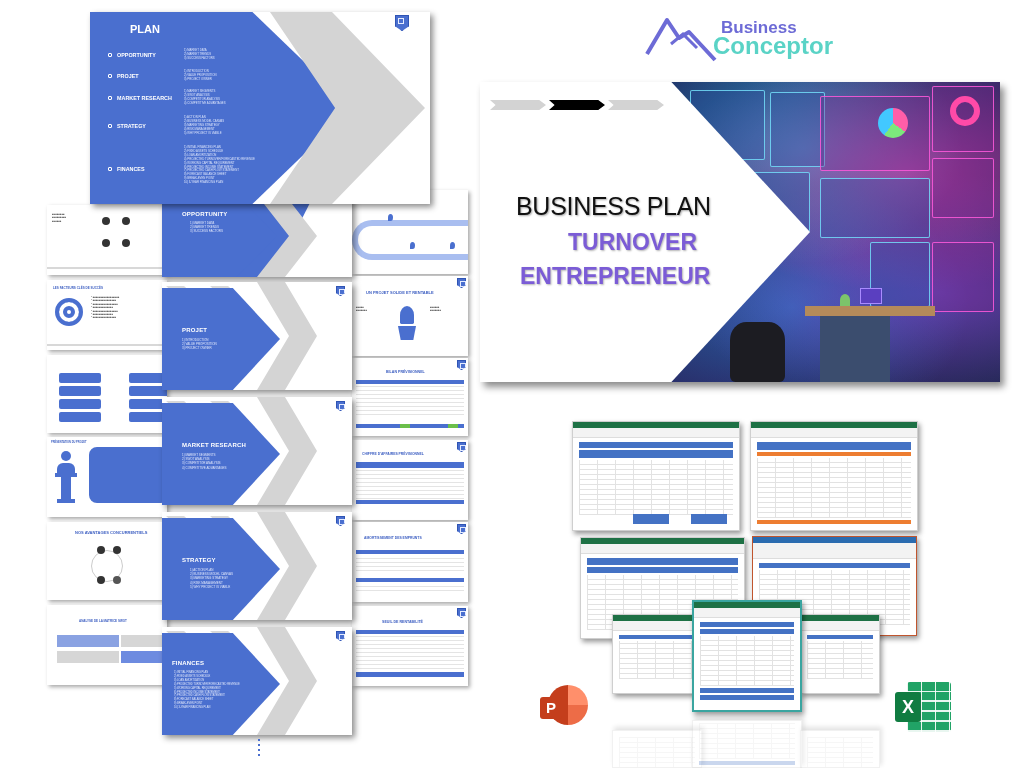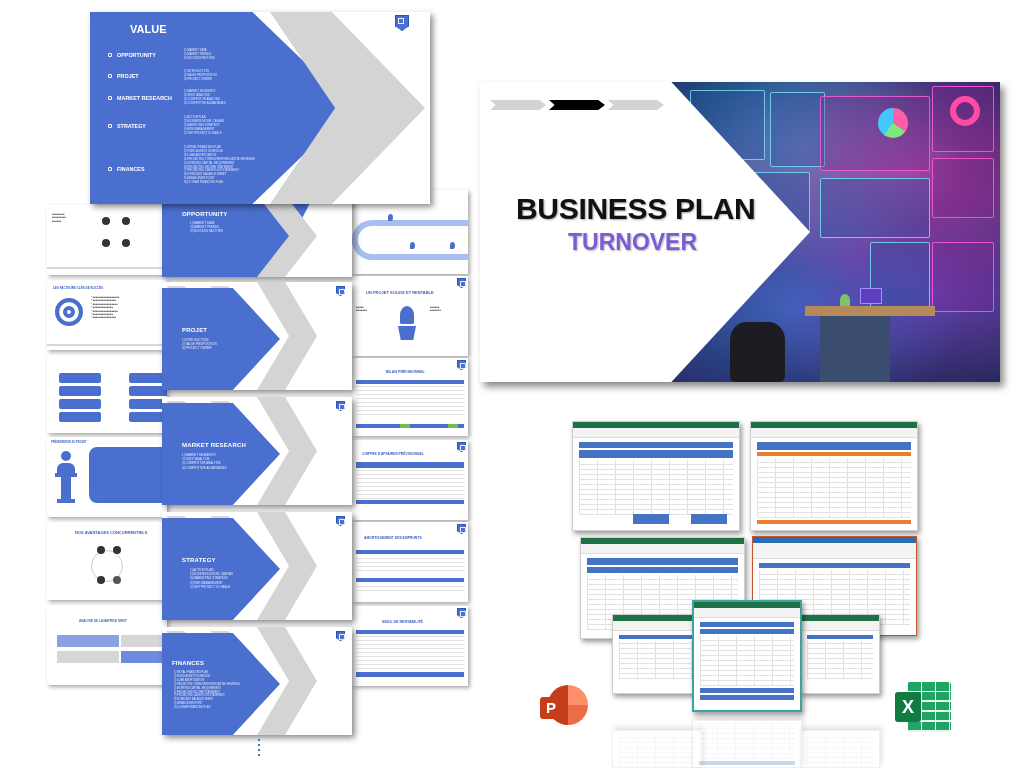--- a/index.html
+++ b/index.html
@@ -39,21 +39,21 @@
   #cover .panel.p { border-color: rgba(255,90,220,0.85); background: rgba(120,40,140,0.35); }
   #cover .pie { position: absolute; border-radius: 50%; background: conic-gradient(#ff5ea8 0 35%, #7ce87c 35% 60%, #42c8ff 60% 100%); }
   #cover .ring { position: absolute; border-radius: 50%; border: 6px solid #ff4aa8; }
   #cover .desk { position: absolute; left: 325px; top: 224px; width: 130px; height: 10px; background: #b48a5a; }
   #cover .desk-base { position: absolute; left: 340px; top: 234px; width: 70px; height: 66px; background: #3b4d6e; }
   #cover .chair { position: absolute; left: 250px; top: 240px; width: 55px; height: 60px; background: #1c1c22; border-radius: 30% 30% 10% 10%; }
   #cover .white { position: absolute; left: 0; top: 0; width: 330px; height: 300px; background: #ffffff; clip-path: polygon(0 0, 58% 0, 100% 50%, 58% 100%, 0 100%); }
   #cover .arrows { position: absolute; left: 10px; top: 18px; display: flex; gap: 3px; }
   #cover .arrows span { width: 56px; height: 10px; background: #d3d3d3; clip-path: polygon(0 0, 88% 0, 100% 50%, 88% 100%, 0 100%, 10% 50%); }
   #cover .arrows span.on { background: #000000; }
-  #cover .t1 { position: absolute; left: 36px; top: 110px; font-size: 30px; font-weight: bold; color: #111; letter-spacing: -0.3px; text-shadow: 1px 1px 2px rgba(0,0,0,0.35); }
+  #cover .t1 { position: absolute; left: 36px; top: 110px; font-size: 25px; font-weight: normal; color: #111; letter-spacing: -0.3px; text-shadow: 1px 1px 2px rgba(0,0,0,0.35); }
   #cover .t2 { position: absolute; left: 88px; top: 147px; font-size: 23px; font-weight: bold; color: #7b5cd6; text-shadow: 1px 1px 2px rgba(0,0,0,0.3); }
   #cover .t3 { position: absolute; left: 40px; top: 181px; font-size: 23px; font-weight: bold; color: #7b5cd6; text-shadow: 1px 1px 2px rgba(0,0,0,0.3); }
 
   
   #logo { position: absolute; left: 645px; top: 14px; width: 210px; height: 48px; }
   #logo .b { position: absolute; left: 76px; top: 4px; font-size: 17px; font-weight: bold; color: #6d6bd6; }
   #logo .c { position: absolute; left: 68px; top: 18px; font-size: 24px; font-weight: bold; color: #5ad3c6; }
 
   
   .xl { position: absolute; background: #ffffff; box-shadow: 2px 3px 5px rgba(0,0,0,0.4); overflow: hidden; border: 1px solid #cfcfcf; }
@@ -283,21 +283,21 @@
   <div class="slide" id="plan" style="left:90px;top:12px;width:340px;height:192px;">
     <div class="prog" style="left:4px;top:3px;">
         <span class="on" style="width:34px"></span>
         <span class="on" style="width:34px"></span>
         <span class="on" style="width:34px"></span>
         <span class="on" style="width:34px"></span>
       </div>
     <div class="sec-blue" style="width:262px;clip-path:polygon(0 0,62% 0,100% 50%,62% 100%,0 100%);"></div>
     <div class="sec-gray" style="left:180px;width:155px;clip-path:polygon(0 0,40% 0,100% 50%,40% 100%,0 100%,42% 50%);"></div>
     <div class="badge" style="left:305px;top:3px;width:14px;height:16px;"></div>
-    <div class="plan-title">VALUE</div>
+    <div class="plan-title">PLAN</div>
 
     <div class="row" style="top:40px;">
         <span class="box"></span>
         <span>OPPORTUNITY</span>
       </div>
     <div class="sub" style="top:36px;">
       <div>1) MARKET DATA</div>
       <div>2) MARKET TRENDS</div>
       <div>3) SUCCESS FACTORS</div>
     </div>
@@ -346,20 +346,28 @@
       <div>4) PROJECTED TURNOVER/FORECASTED REVENUE</div>
       <div>5) WORKING CAPITAL REQUIREMENT</div>
       <div>6) PROJECTED INCOME STATEMENT</div>
       <div>7) PROJECTED CASH FLOW STATEMENT</div>
       <div>8) FORECAST BALANCE SHEET</div>
       <div>9) BREAK-EVEN POINT</div>
       <div>10) 3-YEAR FINANCING PLAN</div>
     </div>
   </div>
 
+  <div id="logo">
+    <svg width="80" height="48" viewBox="0 0 80 48" style="position:absolute;left:0;top:0;">
+      <polyline points="2,40 22,6 34,24 44,18 70,46" fill="none" stroke="#6d6bd6" stroke-width="4" stroke-linejoin="round"></polyline>
+      <polyline points="26,30 38,20 52,34" fill="none" stroke="#6d6bd6" stroke-width="3"></polyline>
+    </svg>
+    <div class="b">Business</div>
+    <div class="c">Conceptor</div>
+  </div>
 
   <div id="cover">
     <div class="art"></div>
     <div class="panel" style="left:210px;top:8px;width:75px;height:70px;"></div>
     <div class="panel" style="left:290px;top:10px;width:55px;height:75px;"></div>
     <div class="panel p" style="left:340px;top:14px;width:110px;height:75px;"></div>
     <div class="pie" style="left:398px;top:26px;width:30px;height:30px;"></div>
     <div class="panel p" style="left:452px;top:4px;width:62px;height:66px;"></div>
     <div class="ring" style="left:470px;top:14px;width:30px;height:30px;"></div>
     <div class="panel" style="left:340px;top:96px;width:110px;height:60px;"></div>
@@ -373,20 +381,21 @@
     <div style="position:absolute;left:360px;top:212px;width:10px;height:12px;background:#7cc46a;border-radius:50% 50% 0 0;"></div>
     <div style="position:absolute;left:380px;top:206px;width:22px;height:16px;background:#5a3fc0;border:1px solid #a98bff;"></div>
     <div class="white"></div>
     <div class="arrows">
       <span></span>
         <span class="on"></span>
         <span></span>
     </div>
     <div class="t1">BUSINESS PLAN</div>
     <div class="t2">TURNOVER</div>
+    <div class="t3">ENTREPRENEUR</div>
   </div>
 
   <div class="xl" style="left:572px;top:421px;width:168px;height:110px;">
     <div class="bar"></div>
       <div class="ribbon"></div>
     <div class="hdr" style="height:6px;"></div>
     <div class="band" style="height:8px;"></div>
     <div class="grid" style="height:55px;"></div>
     <div style="position:absolute;left:60px;top:92px;width:36px;height:10px;background:#4472c4;"></div>
     <div style="position:absolute;left:118px;top:92px;width:36px;height:10px;background:#4472c4;"></div>

